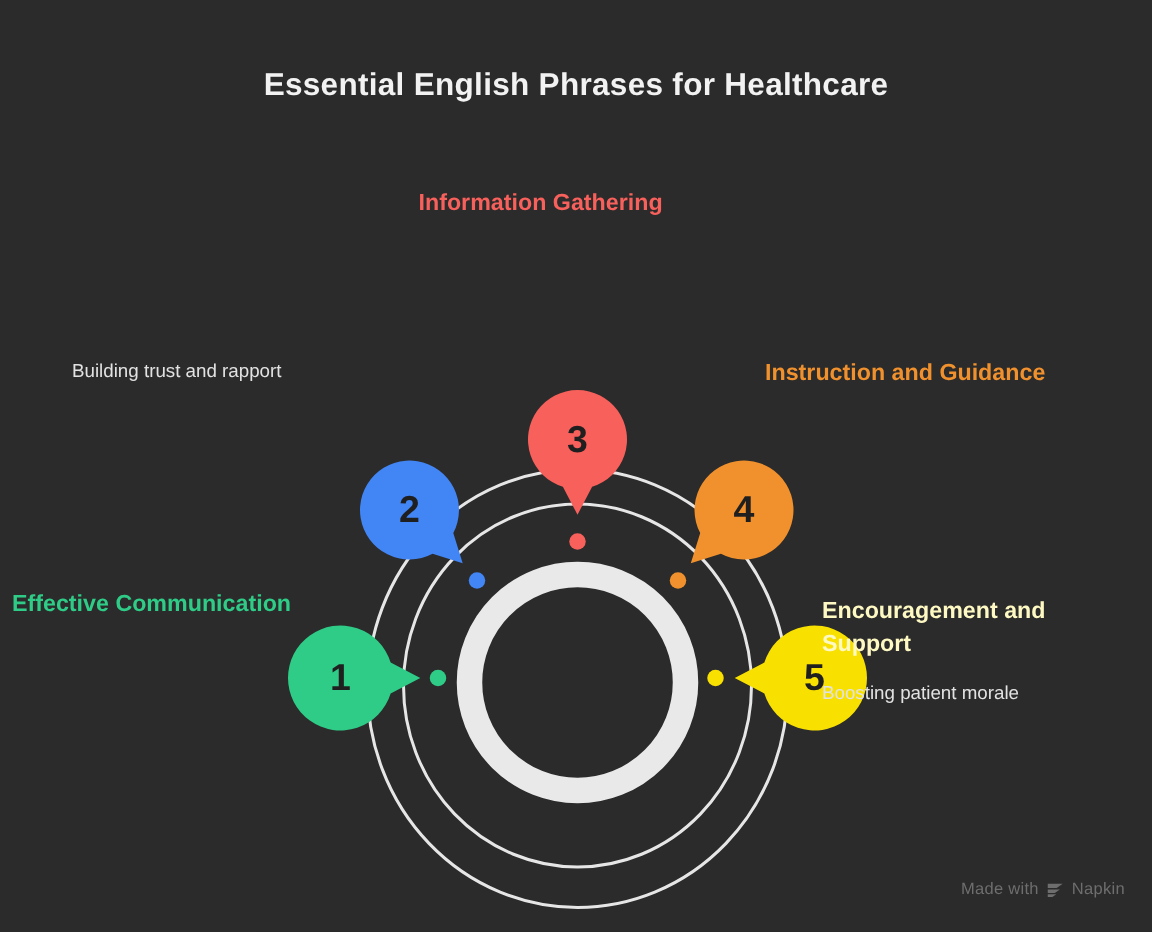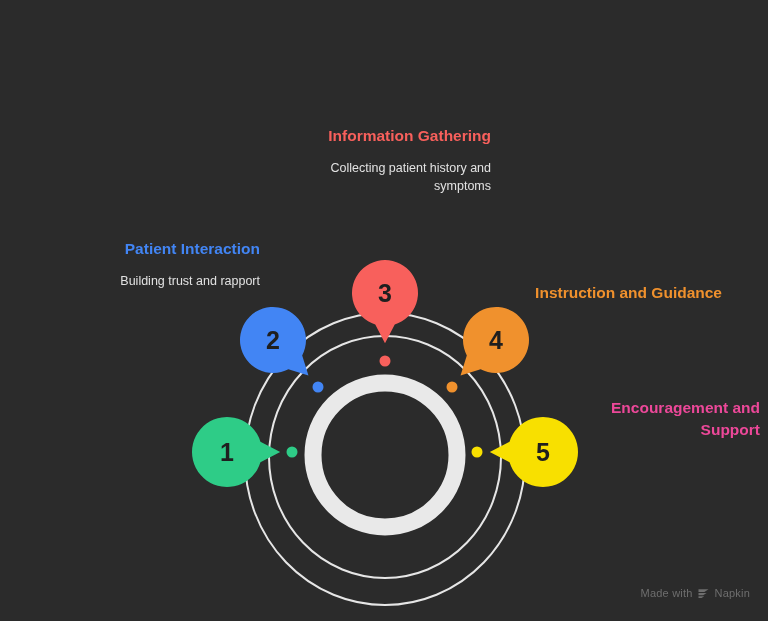--- a/index.html
+++ b/index.html
@@ -47,21 +47,21 @@
     width: 40px;
     margin-left: -20px;
     margin-top: -17px;
     pointer-events: none;
     line-height: 34px;
   }
 
   
   .callout {
     position: absolute;
-    text-align: right;
+    text-align: left;
   }
   .callout .c-title {
     font-size: 15.5px;
     font-weight: bold;
     line-height: 22px;
     margin-bottom: 12px;
   }
   .callout .c-desc {
     font-size: 12.5px;
     font-weight: normal;
@@ -82,20 +82,21 @@
     letter-spacing: 0.2px;
     justify-content: space-between;
   }
   #watermark svg { display: block; }
 </style>
 </head>
 <body>
 
 <div id="root">
 
+  <div id="title">Essential English Phrases for Healthcare</div>
 
   <svg id="diagram" width="768" height="621" xmlns="http://www.w3.org/2000/svg">
     <g id="rings-layer">
         <circle cx="385" cy="455" r="72" fill="none" stroke="#e9e9e9" stroke-width="17"></circle>
         <ellipse cx="385" cy="459" rx="140" ry="146" fill="none" stroke="#f0f0f0" stroke-width="2" opacity="0.95"></ellipse>
         <ellipse cx="385" cy="457" rx="116" ry="121" fill="none" stroke="#f0f0f0" stroke-width="2" opacity="0.95"></ellipse>
       </g>
     <g id="bubbles-layer">
         <path d="M 260.4367771193962 441.65679276685313 L 280.2 452 L 260.4367771193962 462.34320723314687 A 35 35 0 1 1 260.4367771193962 441.65679276685313 Z" fill="#2ecc87"></path>
         <path d="M 302.1881453121571 355.39649873303676 L 308.4684761443172 375.4684761443172 L 288.39649873303676 369.1881453121571 A 33 33 0 1 1 302.1881453121571 355.39649873303676 Z" fill="#4285f4"></path>
@@ -114,34 +115,34 @@
 
   <div id="numbers-layer">
       <div class="bubble-num" style="left: 227px; top: 452px;">1</div>
       <div class="bubble-num" style="left: 273px; top: 340px;">2</div>
       <div class="bubble-num" style="left: 385px; top: 293px;">3</div>
       <div class="bubble-num" style="left: 496px; top: 340px;">4</div>
       <div class="bubble-num" style="left: 543px; top: 452px;">5</div>
     </div>
   <div id="labels-layer">
       <div class="callout" style="left: 8px; top: 392px; width: 212px;">
+        <div class="c-title" style="color: rgb(46, 204, 135);">Effective Communication</div>
       </div>
       <div class="callout" style="left: 48px; top: 238px; width: 212px;">
-        <div class="c-title" style="color: rgb(66, 133, 244);">Patient Interaction</div>
         <div class="c-desc">Building trust and rapport</div>
       </div>
       <div class="callout" style="left: 279px; top: 125px; width: 212px;">
         <div class="c-title" style="color: rgb(248, 96, 92);">Information Gathering</div>
-        <div class="c-desc">Collecting patient history and symptoms</div>
       </div>
       <div class="callout" style="left: 510px; top: 238px; width: 212px;">
-        <div class="c-title" style="color: rgb(240, 145, 45); margin-top: 44px;">Instruction and Guidance</div>
+        <div class="c-title" style="color: rgb(240, 145, 45);">Instruction and Guidance</div>
       </div>
       <div class="callout" style="left: 548px; top: 397px; width: 212px;">
-        <div class="c-title" style="color: #ec4899;">Encouragement and Support</div>
+        <div class="c-title" style="color: #fef9c3;">Encouragement and Support</div>
+        <div class="c-desc">Boosting patient morale</div>
       </div>
     </div>
 
   <div id="watermark">
     <span>Made with</span>
     <span>
       <svg width="12" height="11" viewBox="0 0 12 11">
         <path d="M0.5 1.2 L10.5 1.2 L6.4 4.0 L0.5 4.0 Z" fill="#6e6e6e"></path>
         <path d="M0.5 5.0 L8.6 5.0 L5.2 7.3 L0.5 7.3 Z" fill="#6e6e6e"></path>
         <path d="M0.5 8.2 L6.2 8.2 L3.6 10.0 L0.5 10.0 Z" fill="#6e6e6e"></path>

